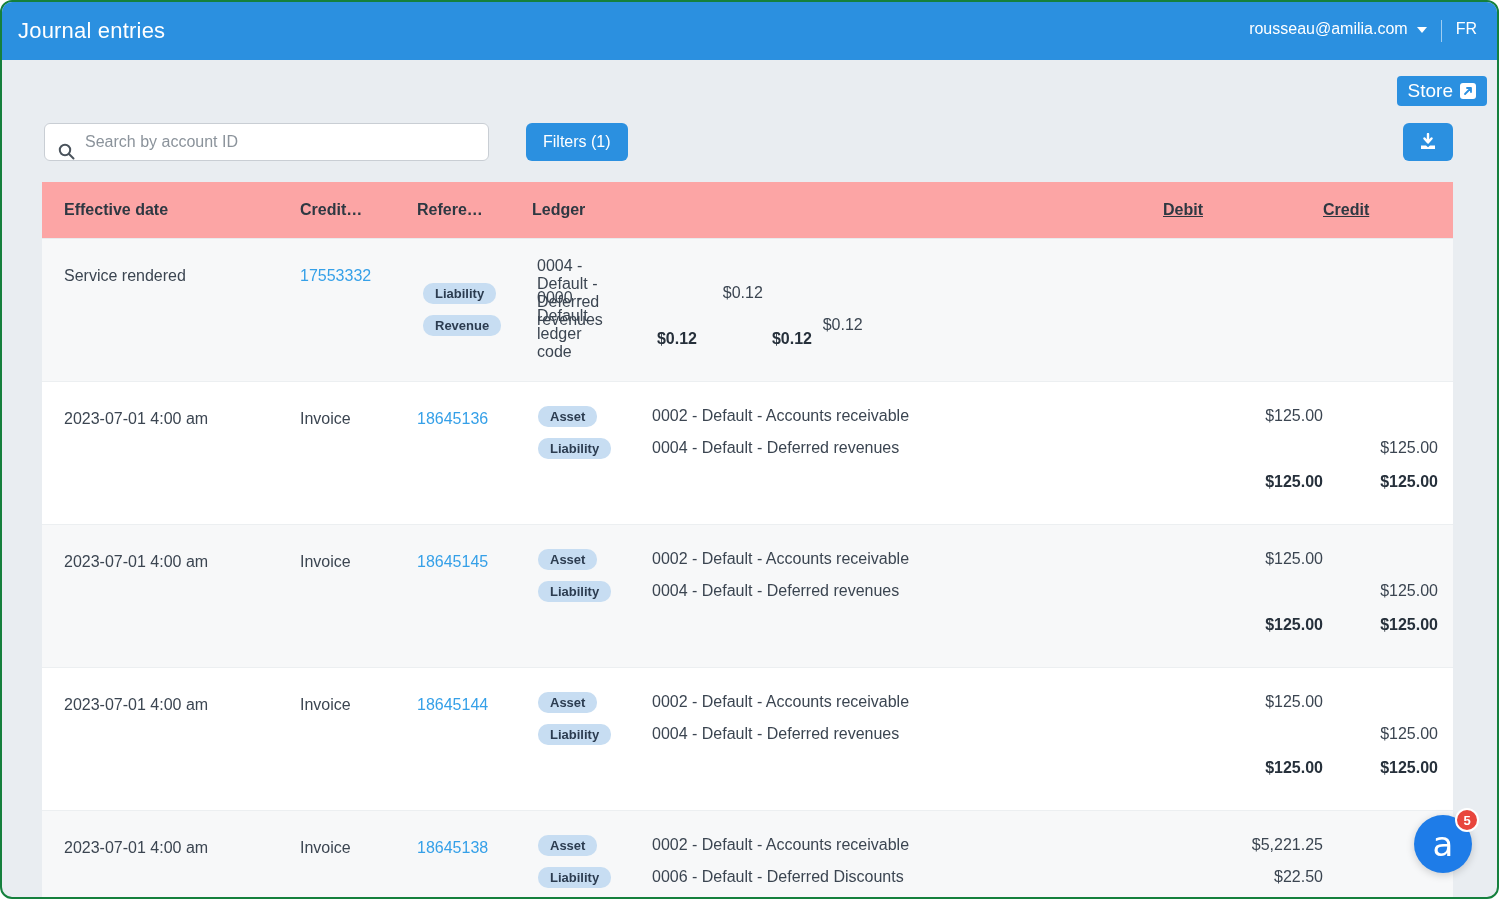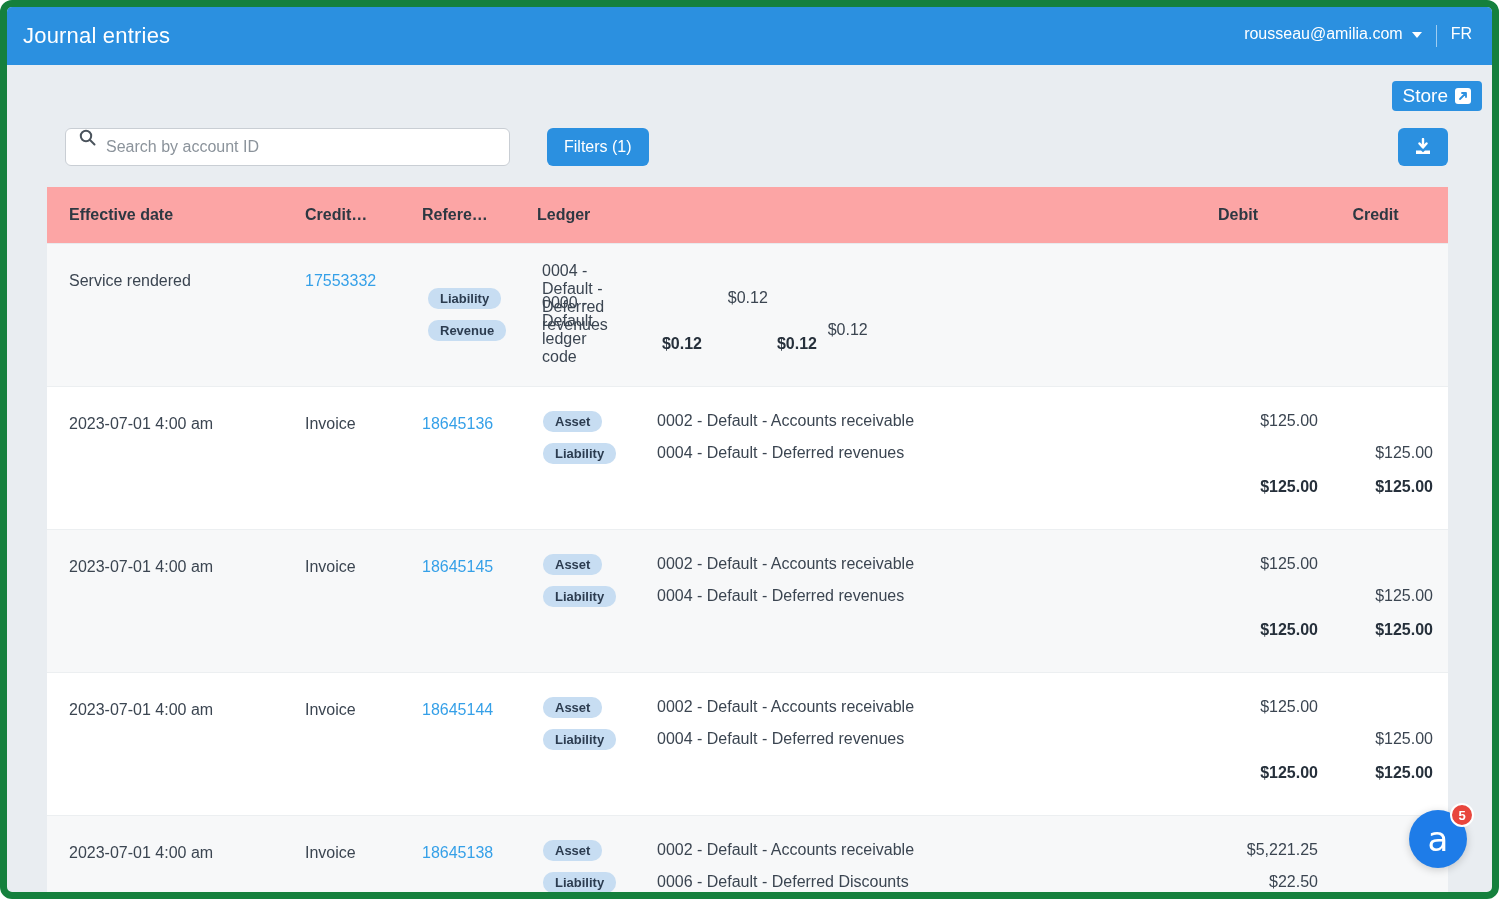--- a/index.html
+++ b/index.html
@@ -1,19 +1,19 @@
 <!DOCTYPE html>
 <html><head>
 <meta charset="utf-8">
 <style>
   * { margin:0; padding:0; box-sizing:border-box; }
   html,body { width:1499px; height:899px; font-family:"Liberation Sans", sans-serif; }
   .frame {
     position:relative; width:1499px; height:899px; background:#e9edf1;
-    border:7px solid #15803d; border-radius:12px; overflow:hidden;
+    border:2px solid #15803d; border-radius:12px; overflow:hidden;
   }
   
   .topbar {
     height:58px; background:#2b90e0; display:flex; align-items:center;
     justify-content:space-between; padding:0 20px 0 16px; color:#fff;
   }
   .topbar-title { font-size:22px; font-weight:500; letter-spacing:.2px; }
   .topbar-right { display:flex; align-items:flex-start; gap:14px; font-size:16px; }
   .user-menu { display:flex; align-items:center; gap:9px; cursor:pointer; }
   .caret-down { width:0; height:0; border-left:5px solid transparent; border-right:5px solid transparent; border-top:6px solid #fff; margin-top:2px; }
@@ -24,40 +24,40 @@
   .btn-blue {
     background:#2b90e0; color:#fff; border:none; border-radius:4px;
     font-family:inherit; font-size:19px; cursor:pointer;
   }
   .store-btn { height:30px; padding:0 11px; display:flex; align-items:center; gap:7px; }
   .store-icon { width:16px; height:16px; background:#fff; border-radius:3px; display:flex; align-items:center; justify-content:center; }
   
   .toolbar { display:flex; align-items:center; margin:17px 44px 0 42px; }
   .search-wrap {
     position:relative; width:445px; height:38px; background:#fff;
-    border:1px solid #c9ced4; border-radius:6px; display:flex; align-items:flex-start;margin-left:16px;
+    border:1px solid #c9ced4; border-radius:6px; display:flex; align-items:flex-end;
   }
   .search-icon { margin:0 10px 0 13px; display:flex; }
   .search-input {
     border:none; outline:none; flex:1; height:100%; font-size:16px; color:#3b4551;
     font-family:inherit; background:transparent;
   }
   .search-input::placeholder { color:#8b939b; }
   .filters-btn { height:38px; padding:0 17px; margin-left:37px; border-radius:6px; font-size:16px; }
   .toolbar-spacer { flex:1; }
   .download-btn { width:50px; height:38px; border-radius:6px; display:flex; align-items:center; justify-content:center; }
   
   .table-panel { background:#fff; margin:21px 44px 0 40px; }
   .thead {
     display:grid; grid-template-columns:236px 117px 115px 1fr 160px 115px;
     padding:0 15px 0 22px; height:57px; align-items:center;
     font-size:16px; font-weight:bold; color:#2e3842; border-bottom:1px solid #e8ebee;
     background:#fca5a5; white-space:nowrap;
   }
-  .thead .num { text-align:center; }
+  .thead .num { text-align:left;text-decoration:underline; }
   .trow {
     display:grid; grid-template-columns:236px 117px 115px 1fr;
     padding:18px 15px 26px 22px; border-bottom:1px solid #eceff1;
     font-size:16px; color:#3b4551;
   }
   .trow.odd { background:#f7f8f9; }
   .trow.even { background:#fff; }
   .cell { padding-top:6px; line-height:25px; }
   .ref-link { color:#35a0e8; text-decoration:none; cursor:pointer; }
   .entries { display:flex; flex-direction:column; }

